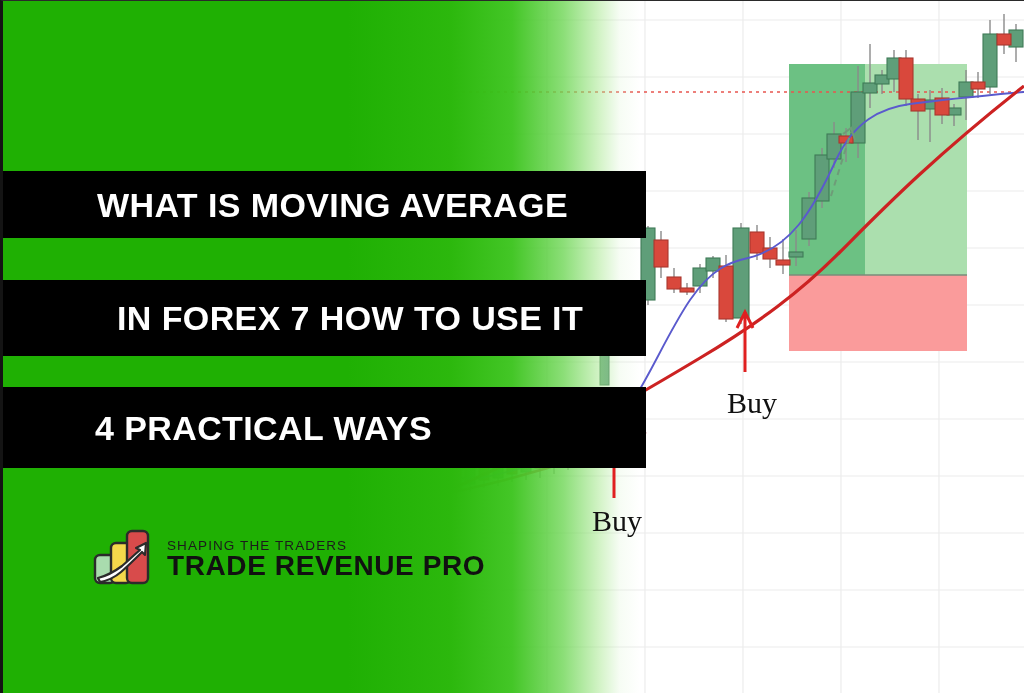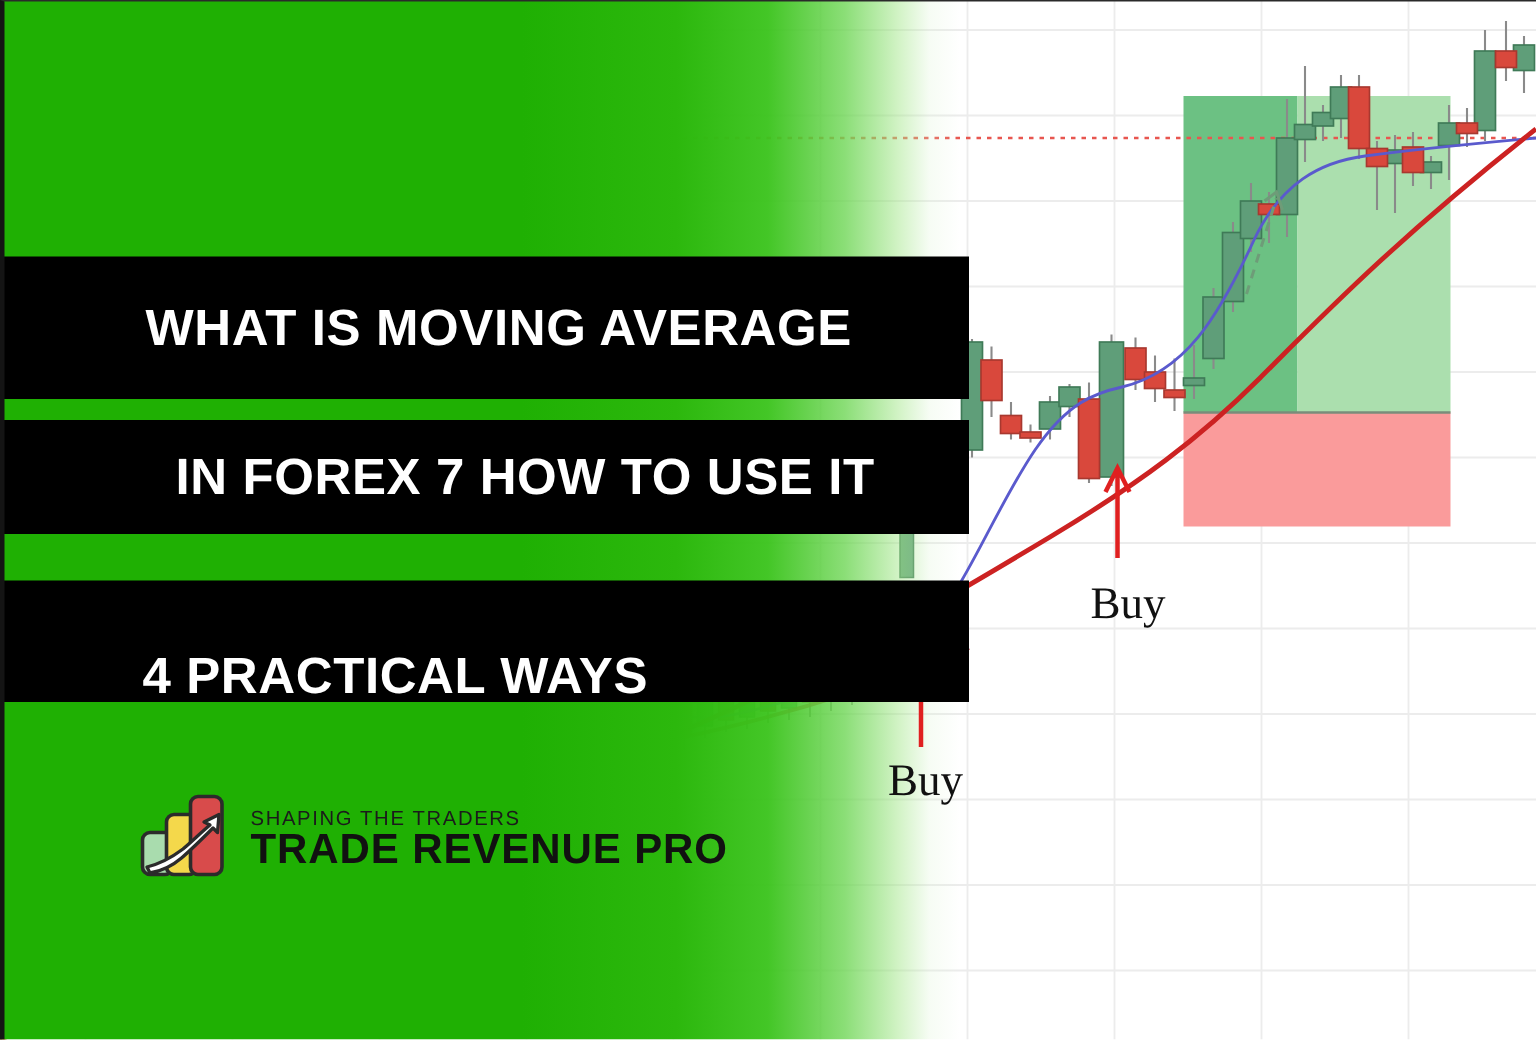--- a/index.html
+++ b/index.html
@@ -25,23 +25,23 @@
   
   .title-bar{
     position:absolute;left:0;background:#000000;
     display:flex;align-items:center;
   }
   .title-bar span{
     color:#ffffff;font-weight:bold;letter-spacing:0.4px;
     font-size:34px;line-height:1;white-space:nowrap;
     font-family:"Liberation Sans",sans-serif;
   }
-  #title-bar-1{top:171px;width:646px;height:95px;text-align:right;}
+  #title-bar-1{top:171px;width:646px;height:67px;text-align:right;}
   #title-bar-2{top:280px;width:646px;height:76px;}
-  #title-bar-3{top:387px;width:646px;height:81px;align-items:flex-end;}
+  #title-bar-3{top:387px;width:646px;height:81px;}
   #title-bar-1 span{padding-left:97px;}
   #title-bar-2 span{padding-left:117px;}
   #title-bar-3 span{padding-left:95px;}
 
   
   #logo{position:absolute;left:92px;top:528px;display:flex;align-items:center;gap:13px;}
   #logo-mark{width:62px;height:58px;flex:0 0 auto;}
   #logo-text{display:flex;flex-direction:column;justify-content:center;line-height:1;}
   #logo-title{font-size:28px;font-weight:bold;color:#111;letter-spacing:0.6px;
     font-family:"Liberation Sans",sans-serif;white-space:nowrap;}

